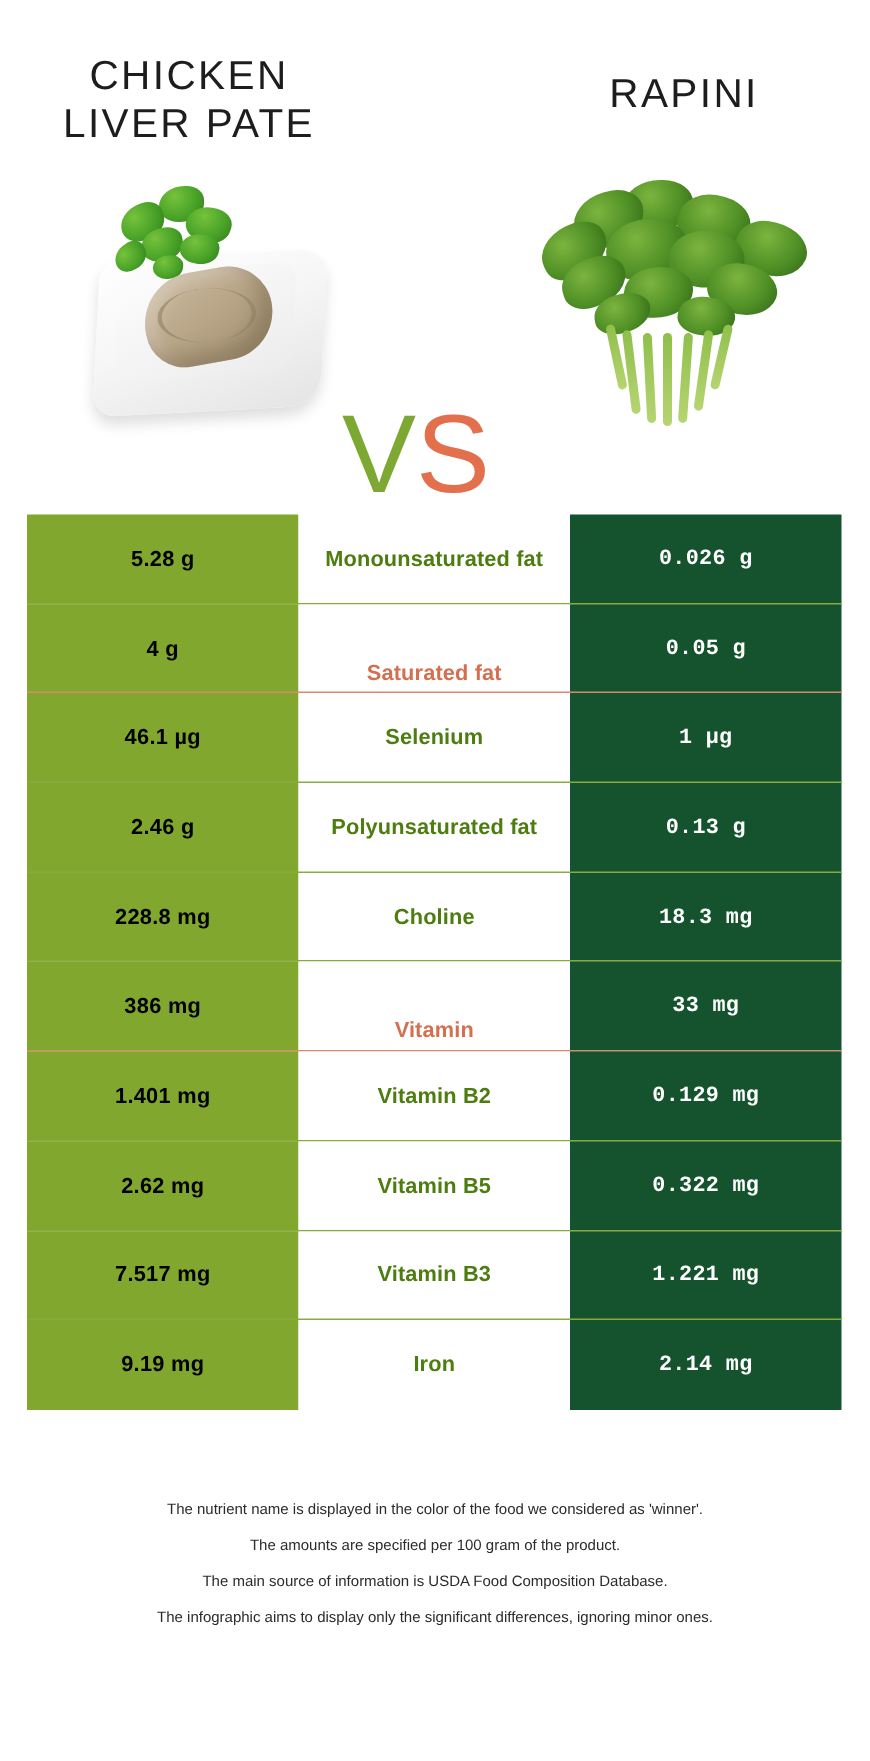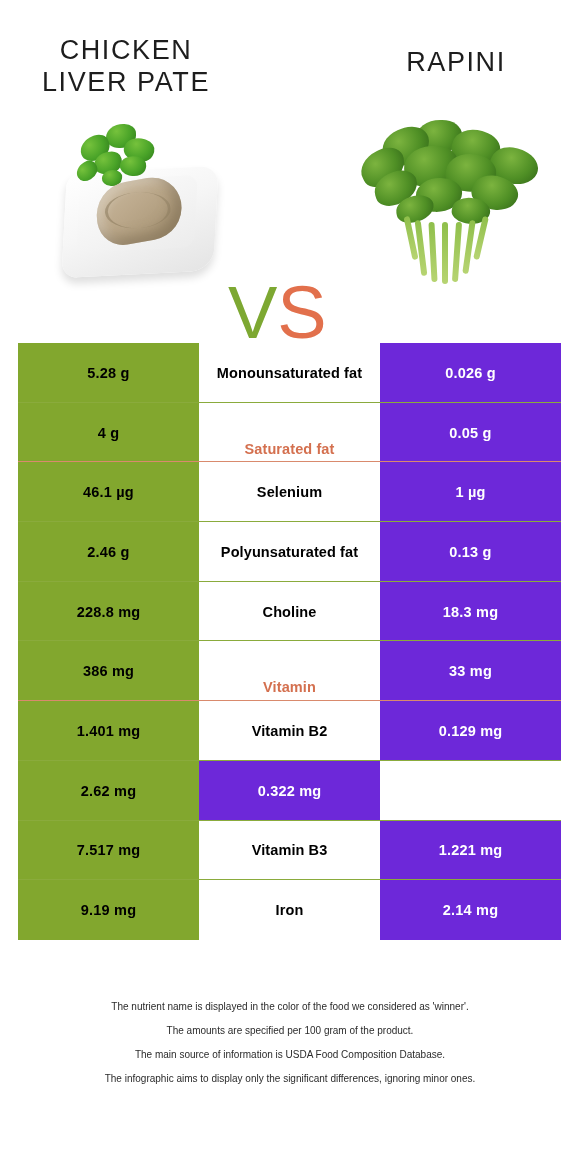--- a/index.html
+++ b/index.html
@@ -138,21 +138,21 @@
   .rstem {
     position: absolute;
     width: 6px;
     background: linear-gradient(180deg,#8fbf4b,#b7d472);
     border-radius: 3px;
   }
 
   .vs {
     position: absolute;
     left: 228px;
-    top: 166px;
+    top: 156px;
     font-family: "Liberation Sans", sans-serif;
     font-weight: 400;
     font-size: 74px;
     letter-spacing: 0px;
     line-height: 74px;
   }
   .vs .v { color: #7da832; }
   .vs .s { color: #e2704c; }
 
   
@@ -172,28 +172,28 @@
     display: flex;
     align-items: center;
     justify-content: center;
     font-size: 14.5px;
     font-weight: 600;
     letter-spacing: .2px;
     box-sizing: border-box;
   }
   .cell-left  { width: 181px; color: #000000; background: #82a72e; }
   .cell-mid   { width: 181px; background: #ffffff; }
-  .cell-right { width: 181px; color: #ffffff; background: #6d28d9; }
+  .cell-right { width: 181px; color: #ffffff; background: #14532d; font-family: Liberation Mono, monospace; }
 
   .cell-mid .label {
     font-size: 14.5px;
     font-weight: 700;
     letter-spacing: .1px;
   }
-  .label.win-left  { color: #000000; }
+  .label.win-left  { color: #4d7c0f; }
   .label.win-right { color: #d4704f; margin-top: 32px; }
 
   
   .row .sep {
     position: absolute;
     left: 0;
     bottom: 0;
     width: 100%;
     height: 1px;
   }
@@ -326,20 +326,23 @@
     <div class="row win-left">
       <div class="cell cell-left">1.401 mg</div>
       <div class="cell cell-mid">
         <span class="label win-left">Vitamin B2</span>
       </div>
       <div class="cell cell-right">0.129 mg</div>
       <div class="sep"></div>
     </div>
     <div class="row win-left">
       <div class="cell cell-left">2.62 mg</div>
+      <div class="cell cell-mid">
+        <span class="label win-left">Vitamin B5</span>
+      </div>
       <div class="cell cell-right">0.322 mg</div>
       <div class="sep"></div>
     </div>
     <div class="row win-left">
       <div class="cell cell-left">7.517 mg</div>
       <div class="cell cell-mid">
         <span class="label win-left">Vitamin B3</span>
       </div>
       <div class="cell cell-right">1.221 mg</div>
       <div class="sep"></div>

